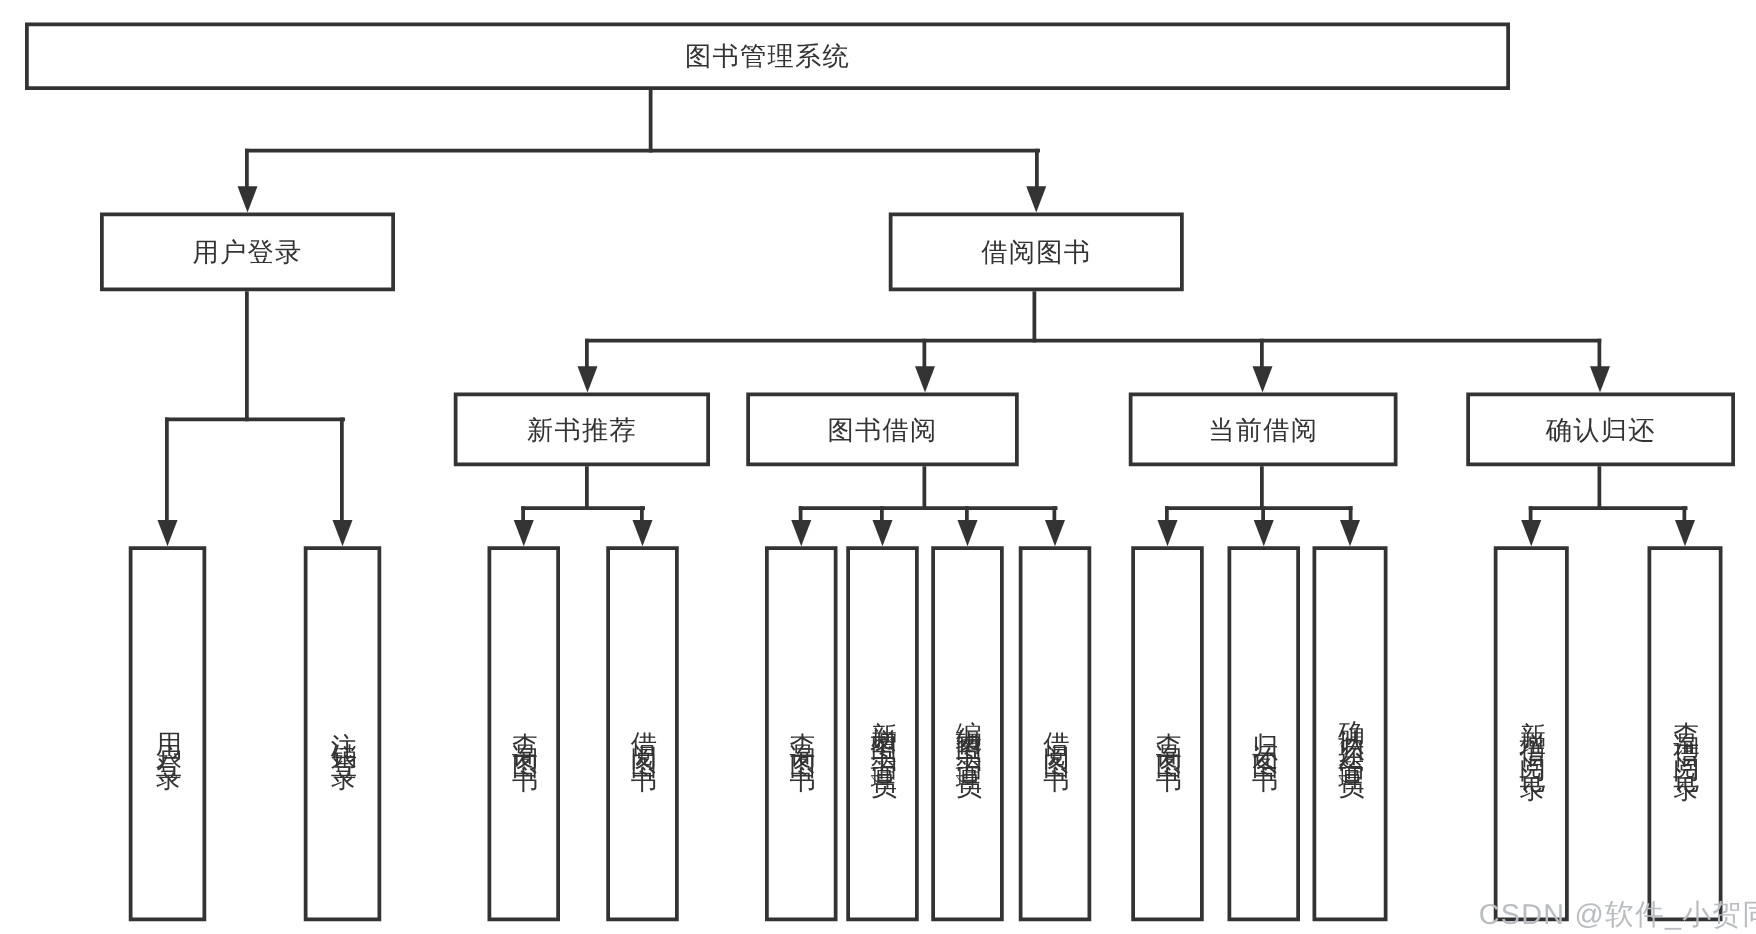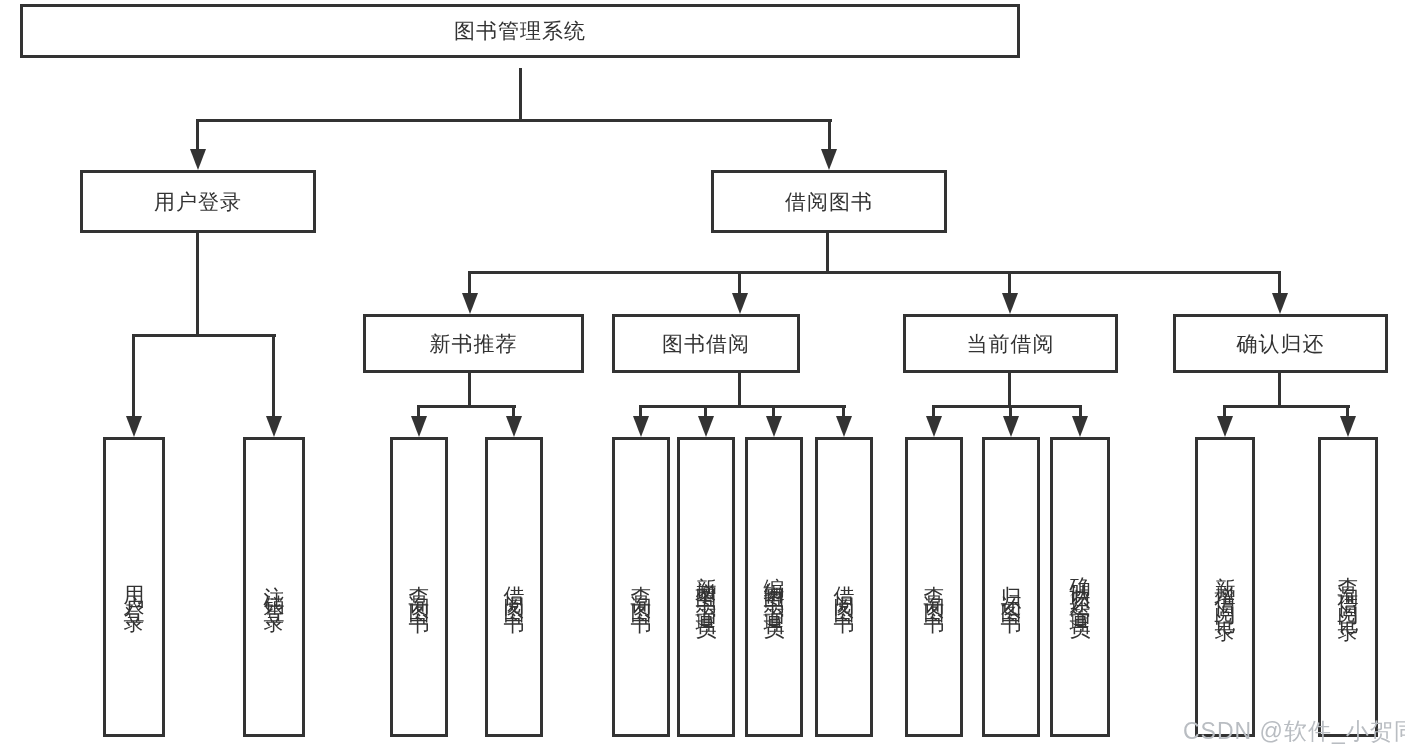--- a/index.html
+++ b/index.html
@@ -66,21 +66,21 @@
     color: #b9bdc2;
     z-index: 3;
     white-space: nowrap;
   }
 </style>
 </head>
 <body>
 
 <div id="canvas">
 
-  <div class="box" style="left:20px; top:4px; width:1000px; height:54px;">图书管理系统</div>
+  <div class="box" style="left:20px; top:18px; width:1188px; height:54px;">图书管理系统</div>
 
   <div class="vline" style="left:519px; top:68px; width:3px; height:54px;"></div>
   <div class="hline" style="left:196px; top:119px; width:636px; height:3px;"></div>
   <div class="vline" style="left:196px; top:119px; width:3px; height:36px;"></div>
   <div class="vline" style="left:828px; top:119px; width:3px; height:36px;"></div>
   <div class="arrow" style="left:190px; top:149px;"></div>
   <div class="arrow" style="left:821px; top:149px;"></div>
 
   <div class="box" style="left:80px; top:170px; width:236px; height:63px;">用户登录</div>
   <div class="box" style="left:711px; top:170px; width:236px; height:63px;">借阅图书</div>
@@ -96,22 +96,22 @@
   <div class="hline" style="left:468px; top:271px; width:813px; height:3px;"></div>
   <div class="vline" style="left:468px; top:271px; width:3px; height:28px;"></div>
   <div class="vline" style="left:738px; top:271px; width:3px; height:28px;"></div>
   <div class="vline" style="left:1008px; top:271px; width:3px; height:28px;"></div>
   <div class="vline" style="left:1278px; top:271px; width:3px; height:28px;"></div>
   <div class="arrow" style="left:462px; top:293px;"></div>
   <div class="arrow" style="left:732px; top:293px;"></div>
   <div class="arrow" style="left:1002px; top:293px;"></div>
   <div class="arrow" style="left:1272px; top:293px;"></div>
 
-  <div class="box" style="left:363px; top:314px; width:221px; height:59px;">新书推荐</div>
-  <div class="box" style="left:612px; top:314px; width:188px; height:59px;">图书借阅</div>
+  <div class="box" style="left:363px; top:314px; width:205px; height:59px;">新书推荐</div>
+  <div class="box" style="left:597px; top:314px; width:218px; height:59px;">图书借阅</div>
   <div class="box" style="left:903px; top:314px; width:215px; height:59px;text-align:center;">当前借阅</div>
   <div class="box" style="left:1173px; top:314px; width:215px; height:59px;">确认归还</div>
 
   <div class="vline" style="left:468px; top:371px; width:3px; height:37px;"></div>
   <div class="hline" style="left:417px; top:405px; width:99px; height:3px;"></div>
   <div class="vline" style="left:417px; top:405px; width:3px; height:18px;"></div>
   <div class="vline" style="left:512px; top:405px; width:3px; height:18px;"></div>
   <div class="arrow" style="left:411px; top:416px;"></div>
   <div class="arrow" style="left:506px; top:416px;"></div>
 

